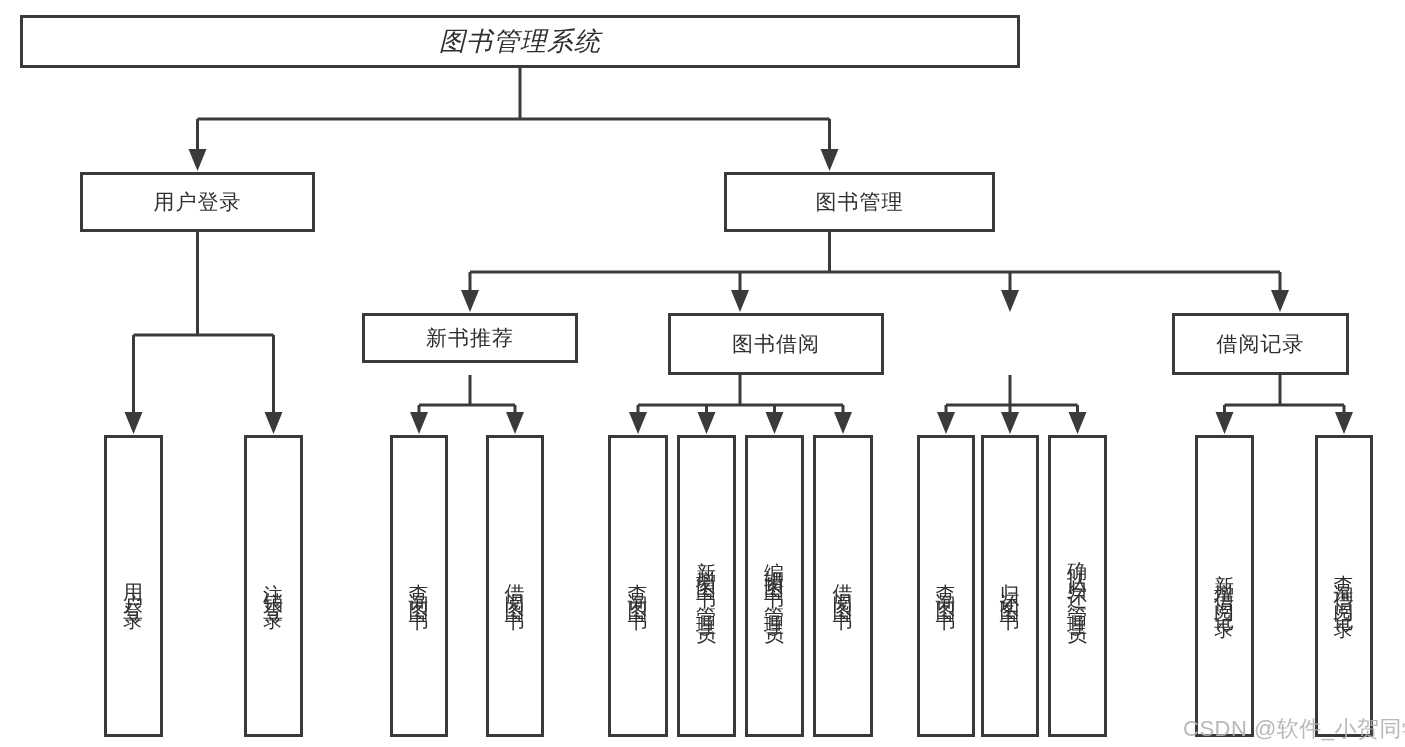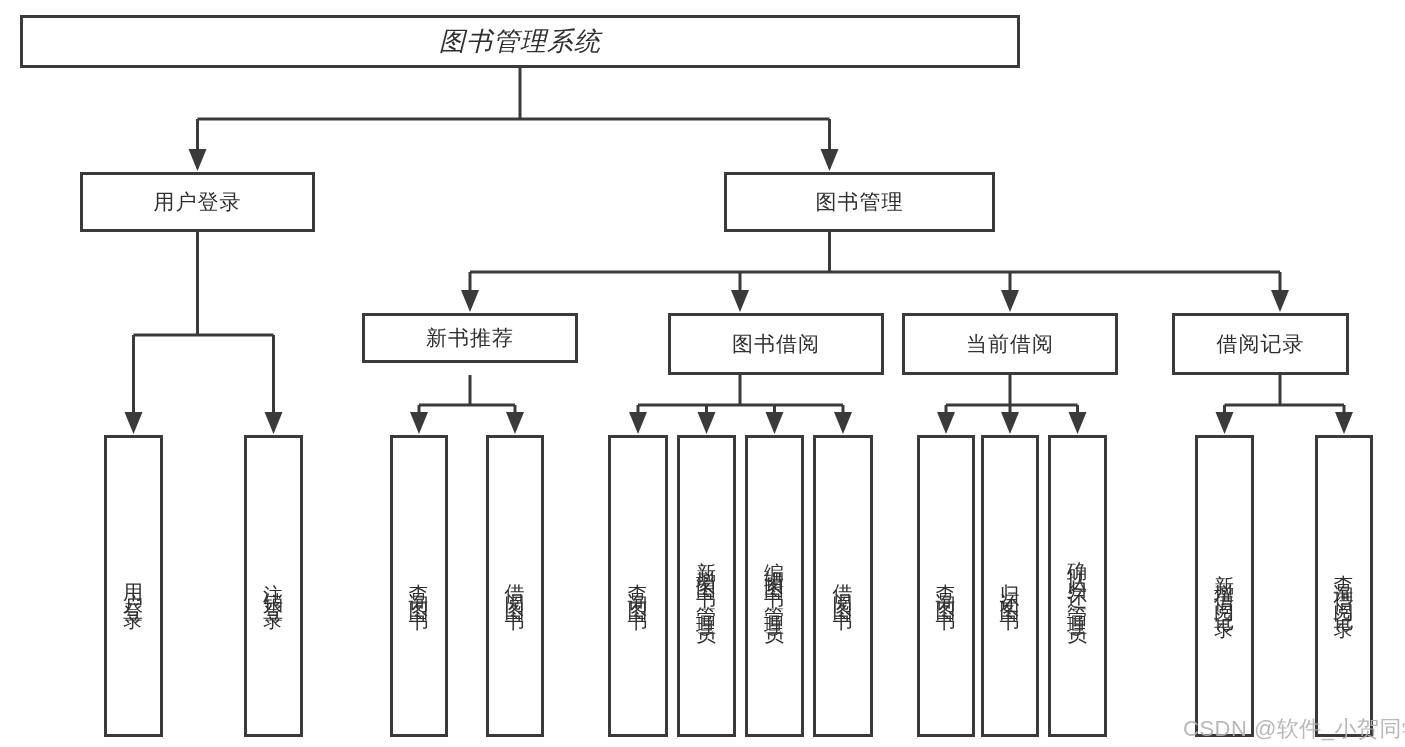--- a/index.html
+++ b/index.html
@@ -99,23 +99,20 @@
   <div class="node branch" style="left:712px;top:172px;width:271px;height:60px;margin-left:12px;">
     <span>图书管理</span>
   </div>
 
   <div class="node branch" style="left:362px;top:313px;width:216px;height:50px;">
     <span>新书推荐</span>
   </div>
   <div class="node branch" style="left:632px;top:313px;width:216px;height:62px;margin-left:36px;">
     <span>图书借阅</span>
   </div>
-  <div class="node branch" style="left:902px;top:313px;width:216px;height:62px;">
-    <span>当前借阅</span>
-  </div>
   <div class="node branch" style="left:1172px;top:313px;width:177px;height:62px;">
     <span>借阅记录</span>
   </div>
 
   <div class="node leaf" style="left:104px;top:435px;width:59px;height:302px;">
     <span>用户登录</span>
   </div>
   <div class="node leaf" style="left:244px;top:435px;width:59px;height:302px;">
     <span>注销登录</span>
   </div>

